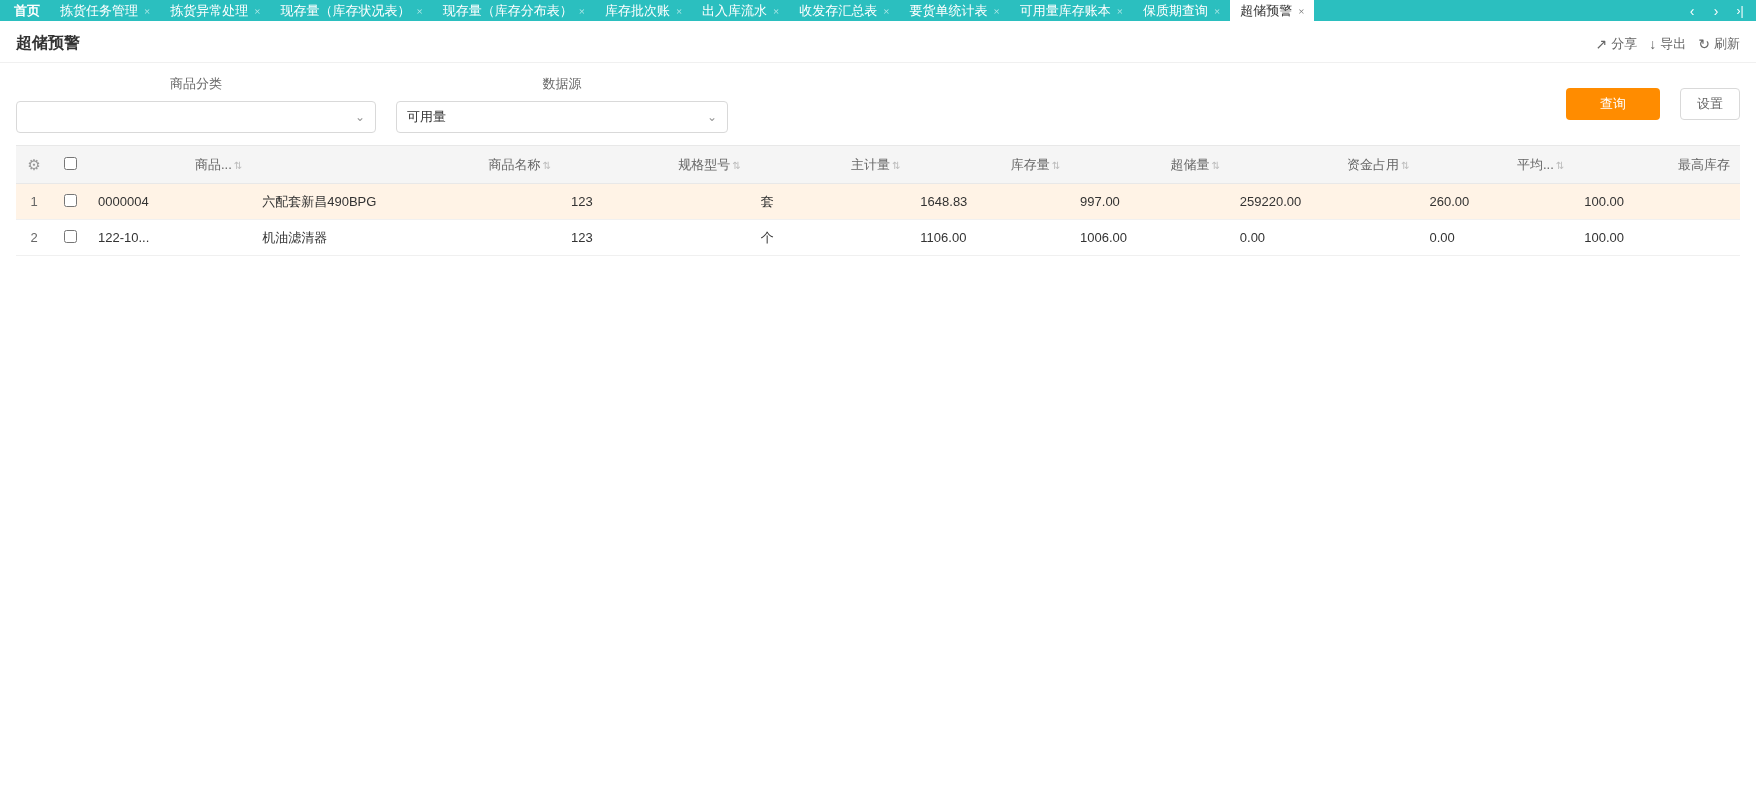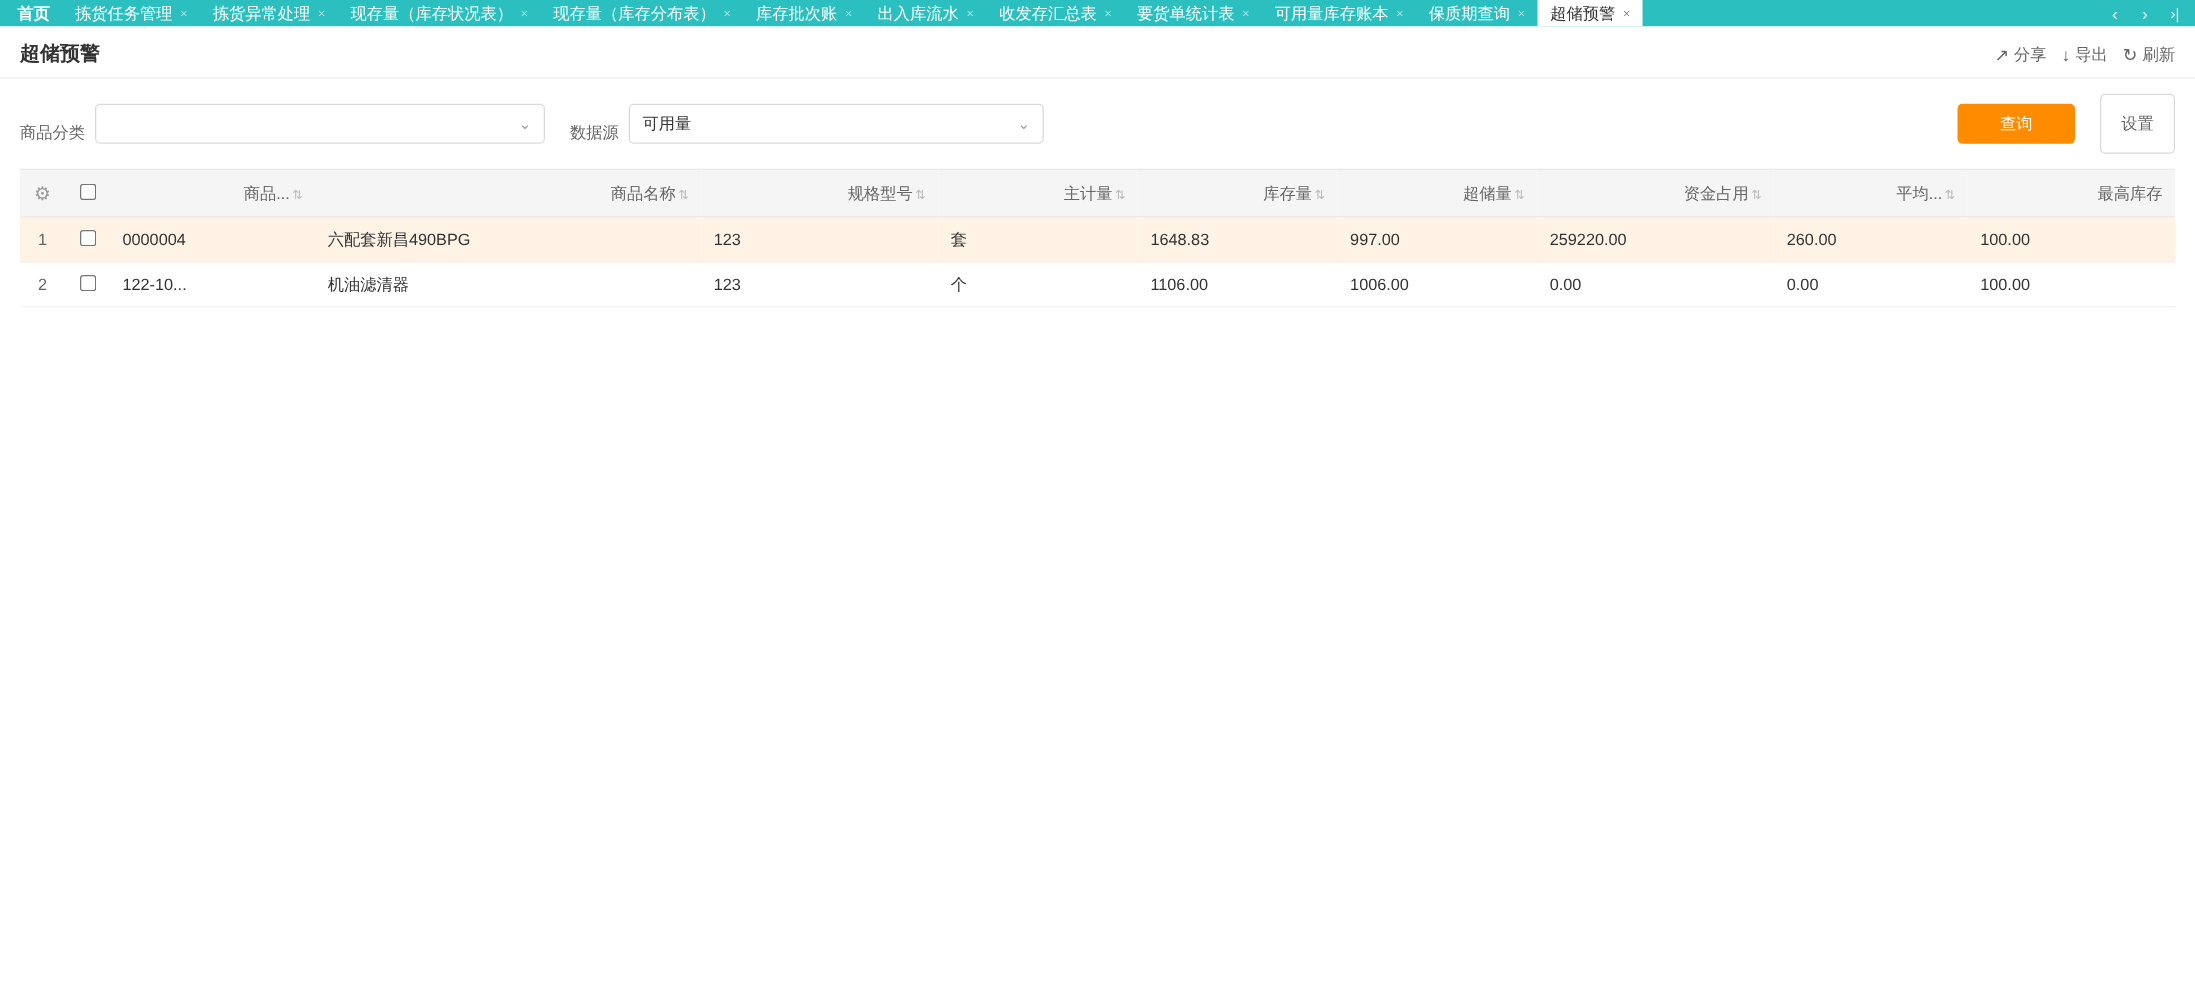--- a/index.html
+++ b/index.html
@@ -79,22 +79,23 @@
 
     
     .filter-bar {
       display: flex;
       align-items: center;
       padding: 12px 16px;
       gap: 20px;
     }
     .filter-group {
       display: flex;
-      align-items: flex-end;
+      align-items: center;
       gap: 8px;
+      flex-direction: column;
     }
     .filter-label {
       color: #666;
       font-size: 13px;
       white-space: nowrap;
     }
     .filter-select {
       display: flex;
       align-items: center;
       justify-content: space-between;
@@ -122,21 +123,21 @@
       cursor: pointer;
       font-size: 13px;
       margin-left: auto;
     }
     .btn-set {
       background: #fff;
       color: #666;
       border: 1px solid #d9d9d9;
       border-radius: 4px;
       padding: 0 16px;
-      height: 48px;
+      height: 32px;
       cursor: pointer;
       font-size: 13px;
     }
 
     
     .table-container {
       padding: 0 16px;
     }
     table {
       width: 100%;

